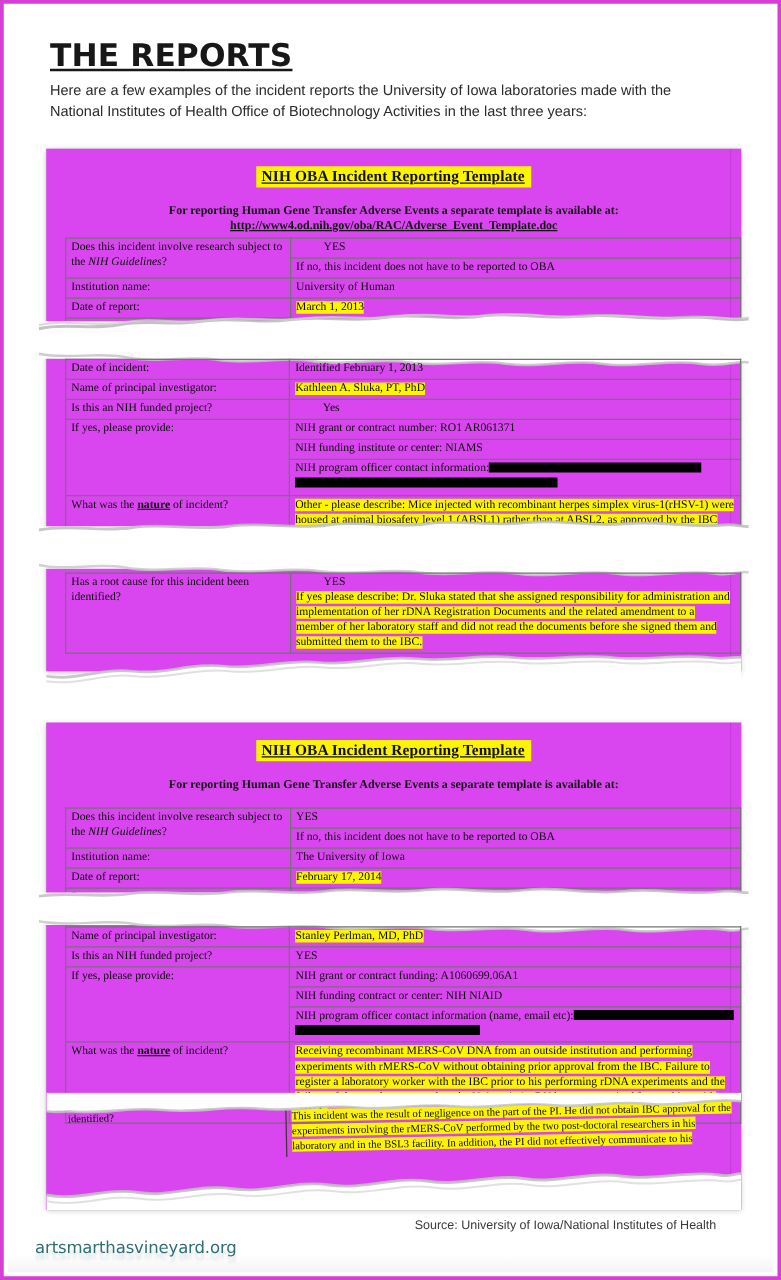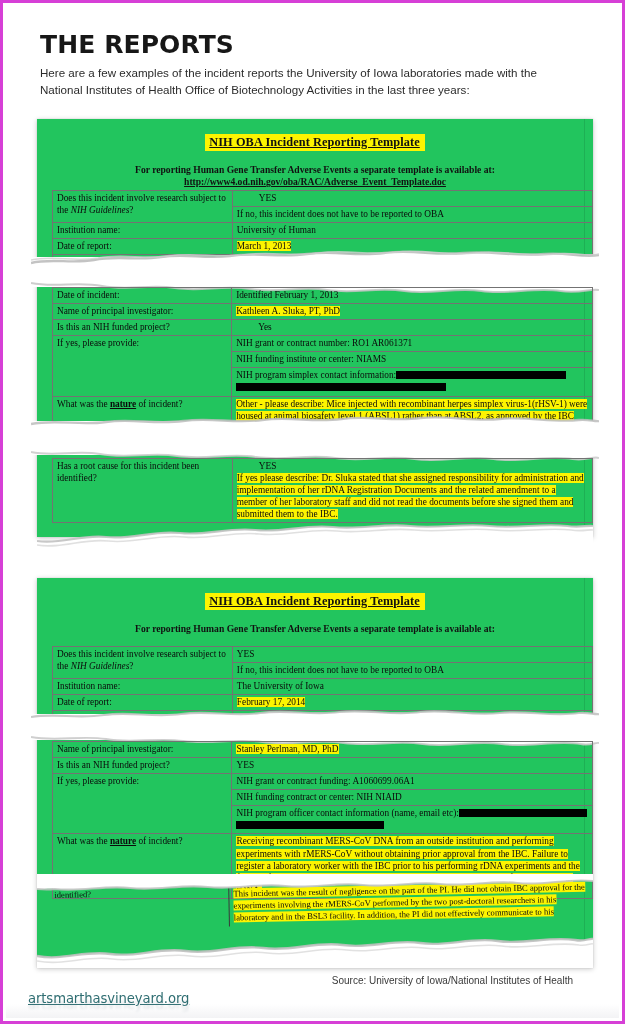--- a/index.html
+++ b/index.html
@@ -33,35 +33,36 @@
   
   .headline-wrap { padding: 26px 34px 0 34px; }
   .headline {
     font-family: "DejaVu Sans", sans-serif;
     font-size: 25px;
     font-weight: 700;
     letter-spacing: .1px;
     color: #171717;
     margin: 0 0 7px 0;
     line-height: 1.05;
+    text-decoration: underline;
   }
   .subhead {
     font-size: 11.6px;
     color: #2b2b2b;
     line-height: 1.42;
     margin: 0;
     max-width: 540px;
   }
 
   
   .doc {
     position: absolute;
     left: 31px;
     width: 556px;
-    background: #22c55e;
+    background: #d946ef;
     box-shadow: 0 1px 5px rgba(0,0,0,.22), 0 0 1px rgba(0,0,0,.18);
   }
   #doc-one { top: 113px; height: 418px; }
   #doc-two { top: 572px; height: 390px; }
 
   
   .page-hairline {
     position: absolute;
     top: 0; bottom: 0;
     right: 8px;
@@ -157,21 +158,21 @@
   }
   .site-mark {
     position: absolute;
     left: 22px;
     top: 985px;
     font-family: "DejaVu Sans", sans-serif;
     font-size: 13.2px;
     color: #4a5a5e;
     letter-spacing: -.1px;
   }
-  .site-mark .teal { color: #2f6e72; text-decoration: underline; }
+  .site-mark .teal { color: #2f6e72; }
 
   
   .site-mark-ghost {
     position: absolute;
     left: 22px;
     top: 991px;
     font-family: "DejaVu Sans", sans-serif;
     font-size: 13.2px;
     color: rgba(120,140,150,.30);
     letter-spacing: -.1px;
@@ -268,21 +269,21 @@
       </tr>
       <tr>
         <td class="lbl" rowspan="3">If yes, please provide:</td>
         <td class="val">NIH grant or contract number: RO1 AR061371</td>
       </tr>
       <tr>
         <td class="val">NIH funding institute or center: NIAMS</td>
       </tr>
       <tr>
         <td class="val">
-          <span>NIH program simplex contact information:</span><span class="redact" style="width:170px;"></span><br>
+          <span>NIH program officer contact information:</span><span class="redact" style="width:170px;"></span><br>
           <span class="redact" style="width:210px; margin-top:1px;"></span>
         </td>
       </tr>
       <tr>
         <td class="lbl">
           <span>What was the </span><span class="ul bold">nature</span><span> of incident?</span>
         </td>
         <td class="val">
           <span class="hl">Other - please describe: Mice injected with recombinant herpes simplex virus-1(rHSV-1) were housed at animal biosafety level 1 (ABSL1) rather than at ABSL2, as approved by the IBC</span>
         </td>

